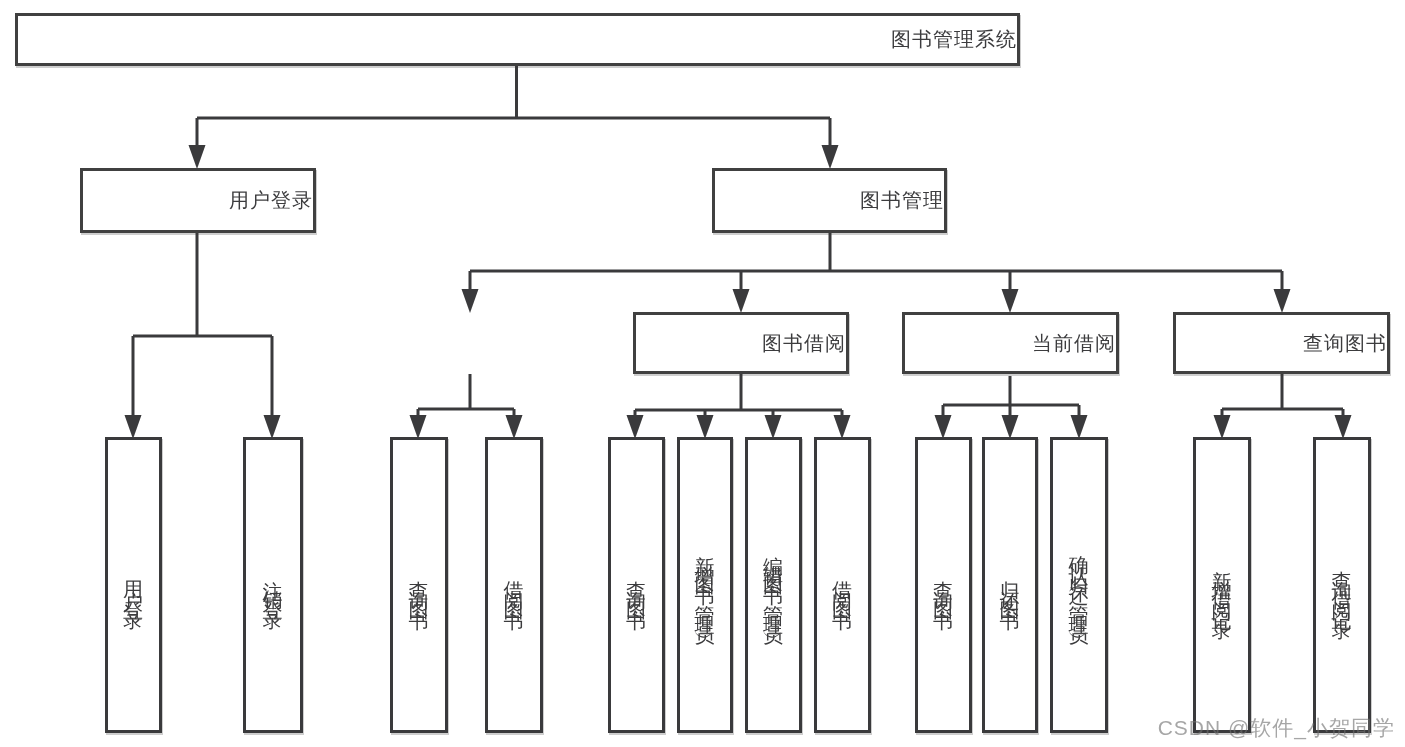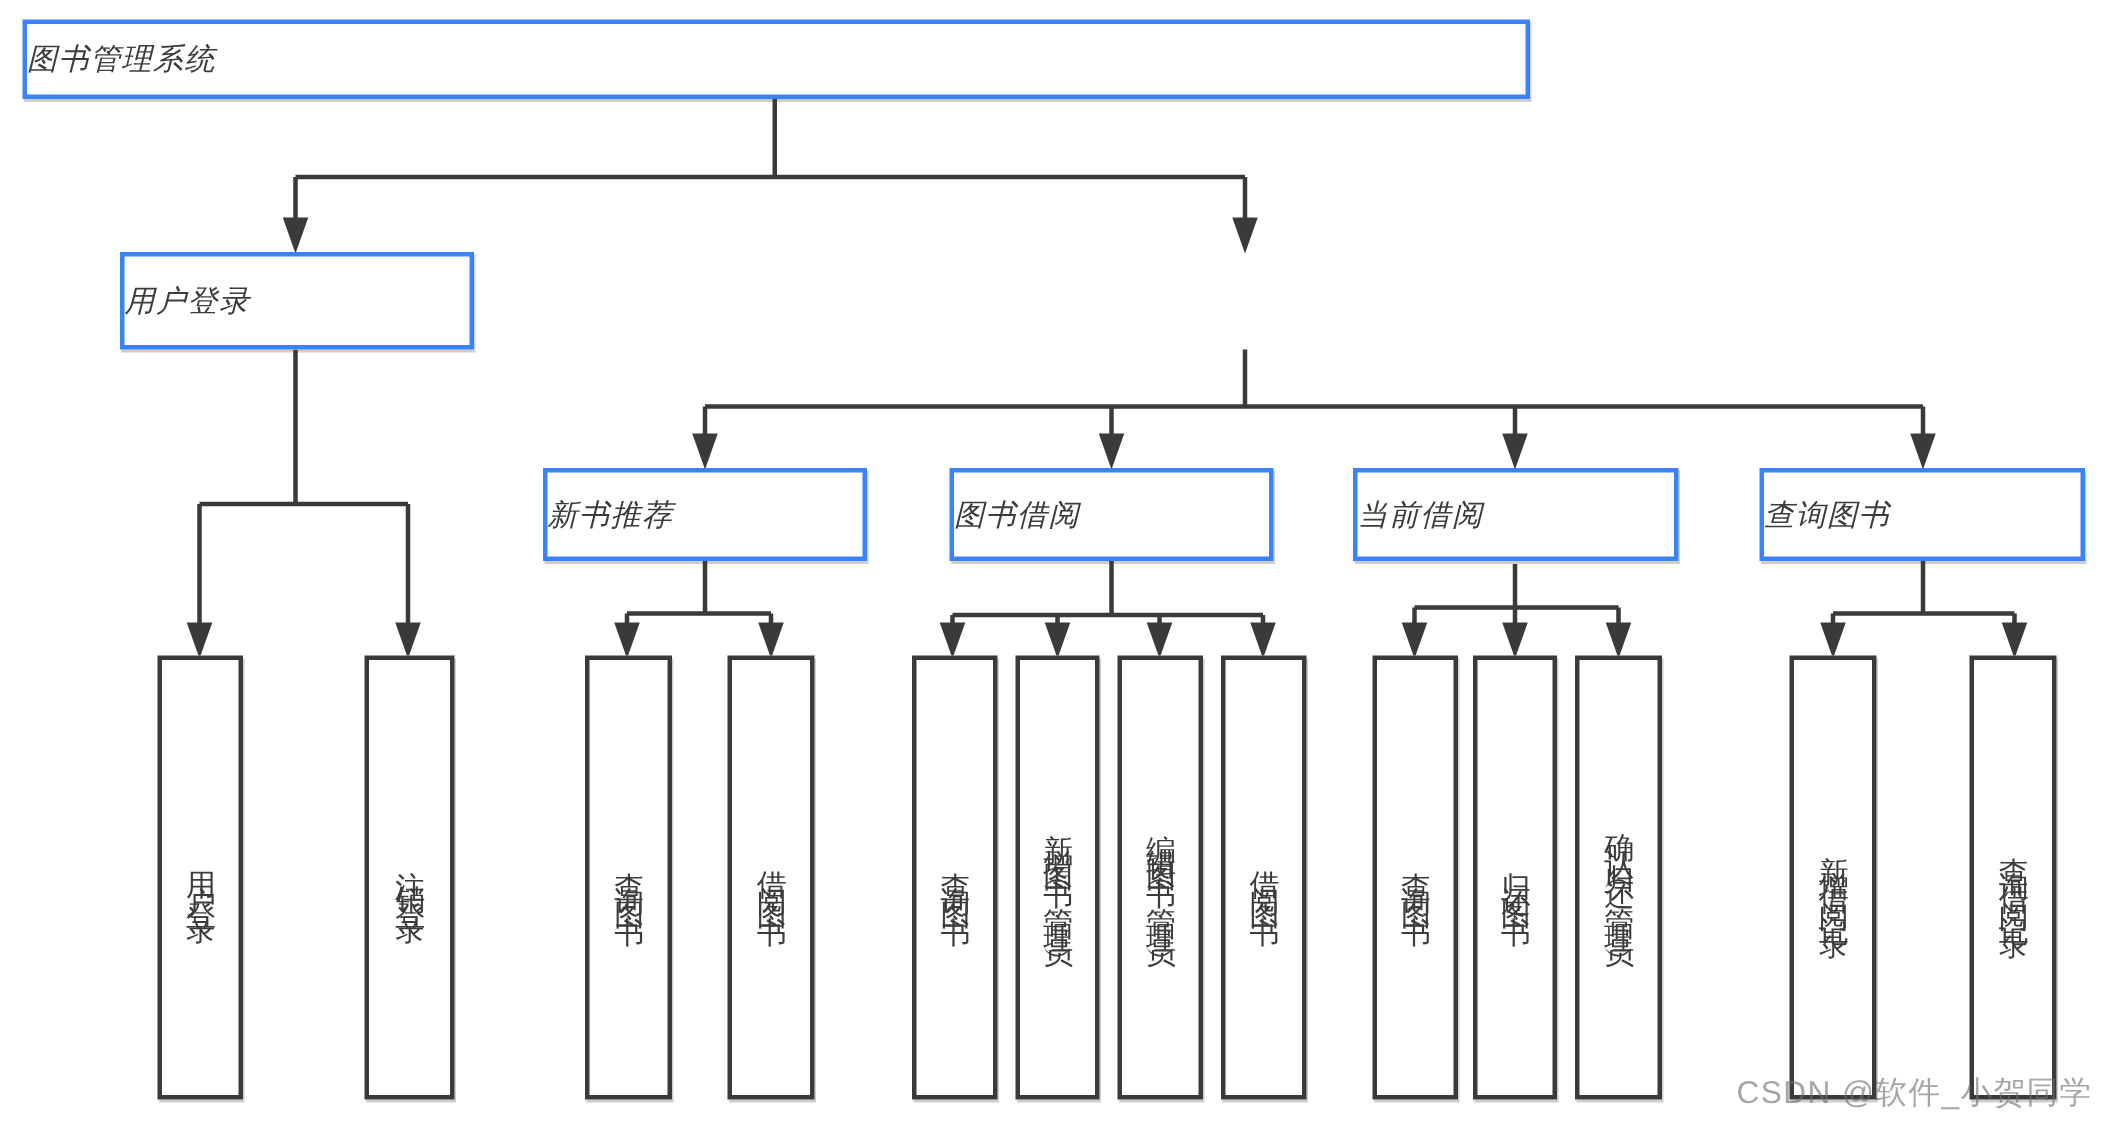--- a/index.html
+++ b/index.html
@@ -17,27 +17,26 @@
   }
   .connectors {
     position: absolute;
     left: 0;
     top: 0;
     pointer-events: none;
   }
   .hnode {
     position: absolute;
     box-sizing: border-box;
-    border: 3px solid #3b82f6;
+    border: 3px solid #404040;
     background: #ffffff;
     display: flex;
     align-items: center;
-    justify-content: flex-start;
+    justify-content: flex-end;
     box-shadow: 1px 2px 0 rgba(60,60,60,0.25);
-    font-style: italic;
   }
   .hnode .lbl {
     font-size: 20px;
     color: #3c3c3e;
     letter-spacing: 1px;
     white-space: nowrap;
   }
   .vnode {
     position: absolute;
     top: 437px;
@@ -116,24 +115,24 @@
     </g>
   </svg>
 
   <div class="hnode" style="left:15px;top:13px;width:1005px;height:53px">
     <span class="lbl">图书管理系统</span>
   </div>
 
   <div class="hnode" style="left:80px;top:168px;width:236px;height:65px">
     <span class="lbl">用户登录</span>
   </div>
+  <div class="hnode" style="left:712px;top:168px;width:235px;height:65px">
+    <span class="lbl">图书管理</span>
+  </div>
 
-  <div class="hnode" style="left:362px;top:312px;width:216px;height:62px">
-    <span class="lbl">新书推荐</span>
-  </div>
   <div class="hnode" style="left:633px;top:312px;width:216px;height:62px">
     <span class="lbl">图书借阅</span>
   </div>
   <div class="hnode" style="left:902px;top:312px;width:217px;height:62px">
     <span class="lbl">当前借阅</span>
   </div>
   <div class="hnode" style="left:1173px;top:312px;width:217px;height:62px">
     <span class="lbl">查询图书</span>
   </div>
 

